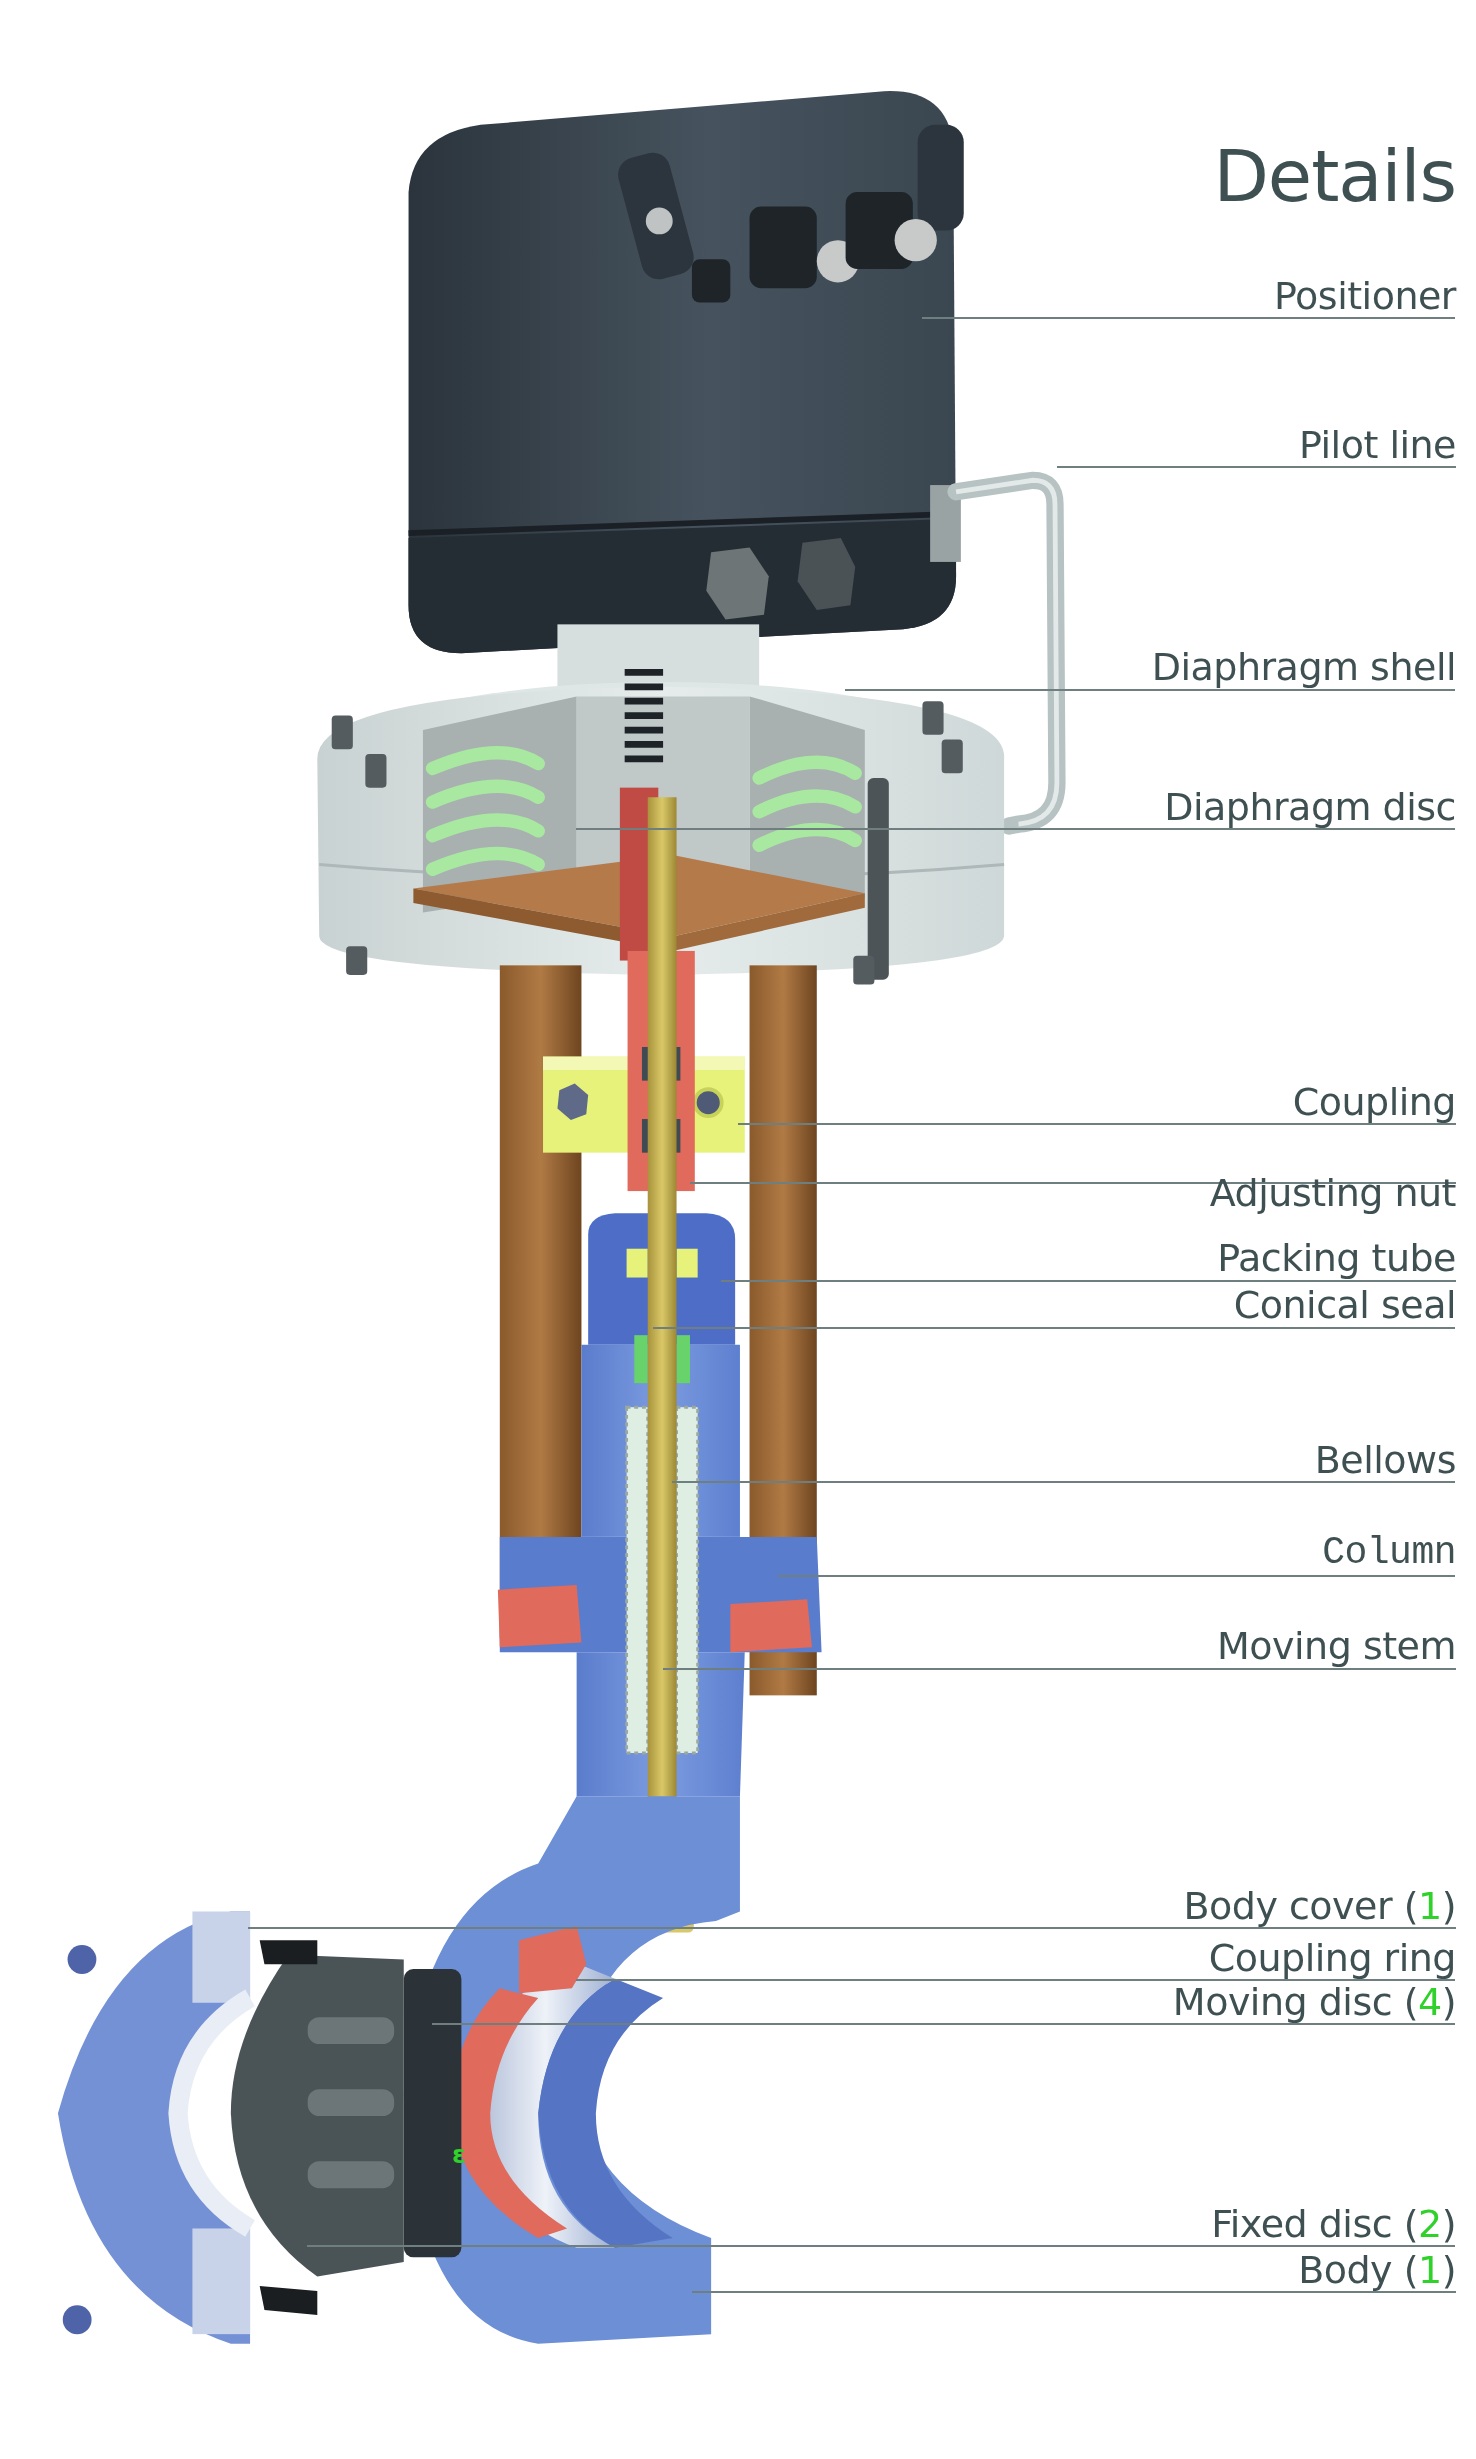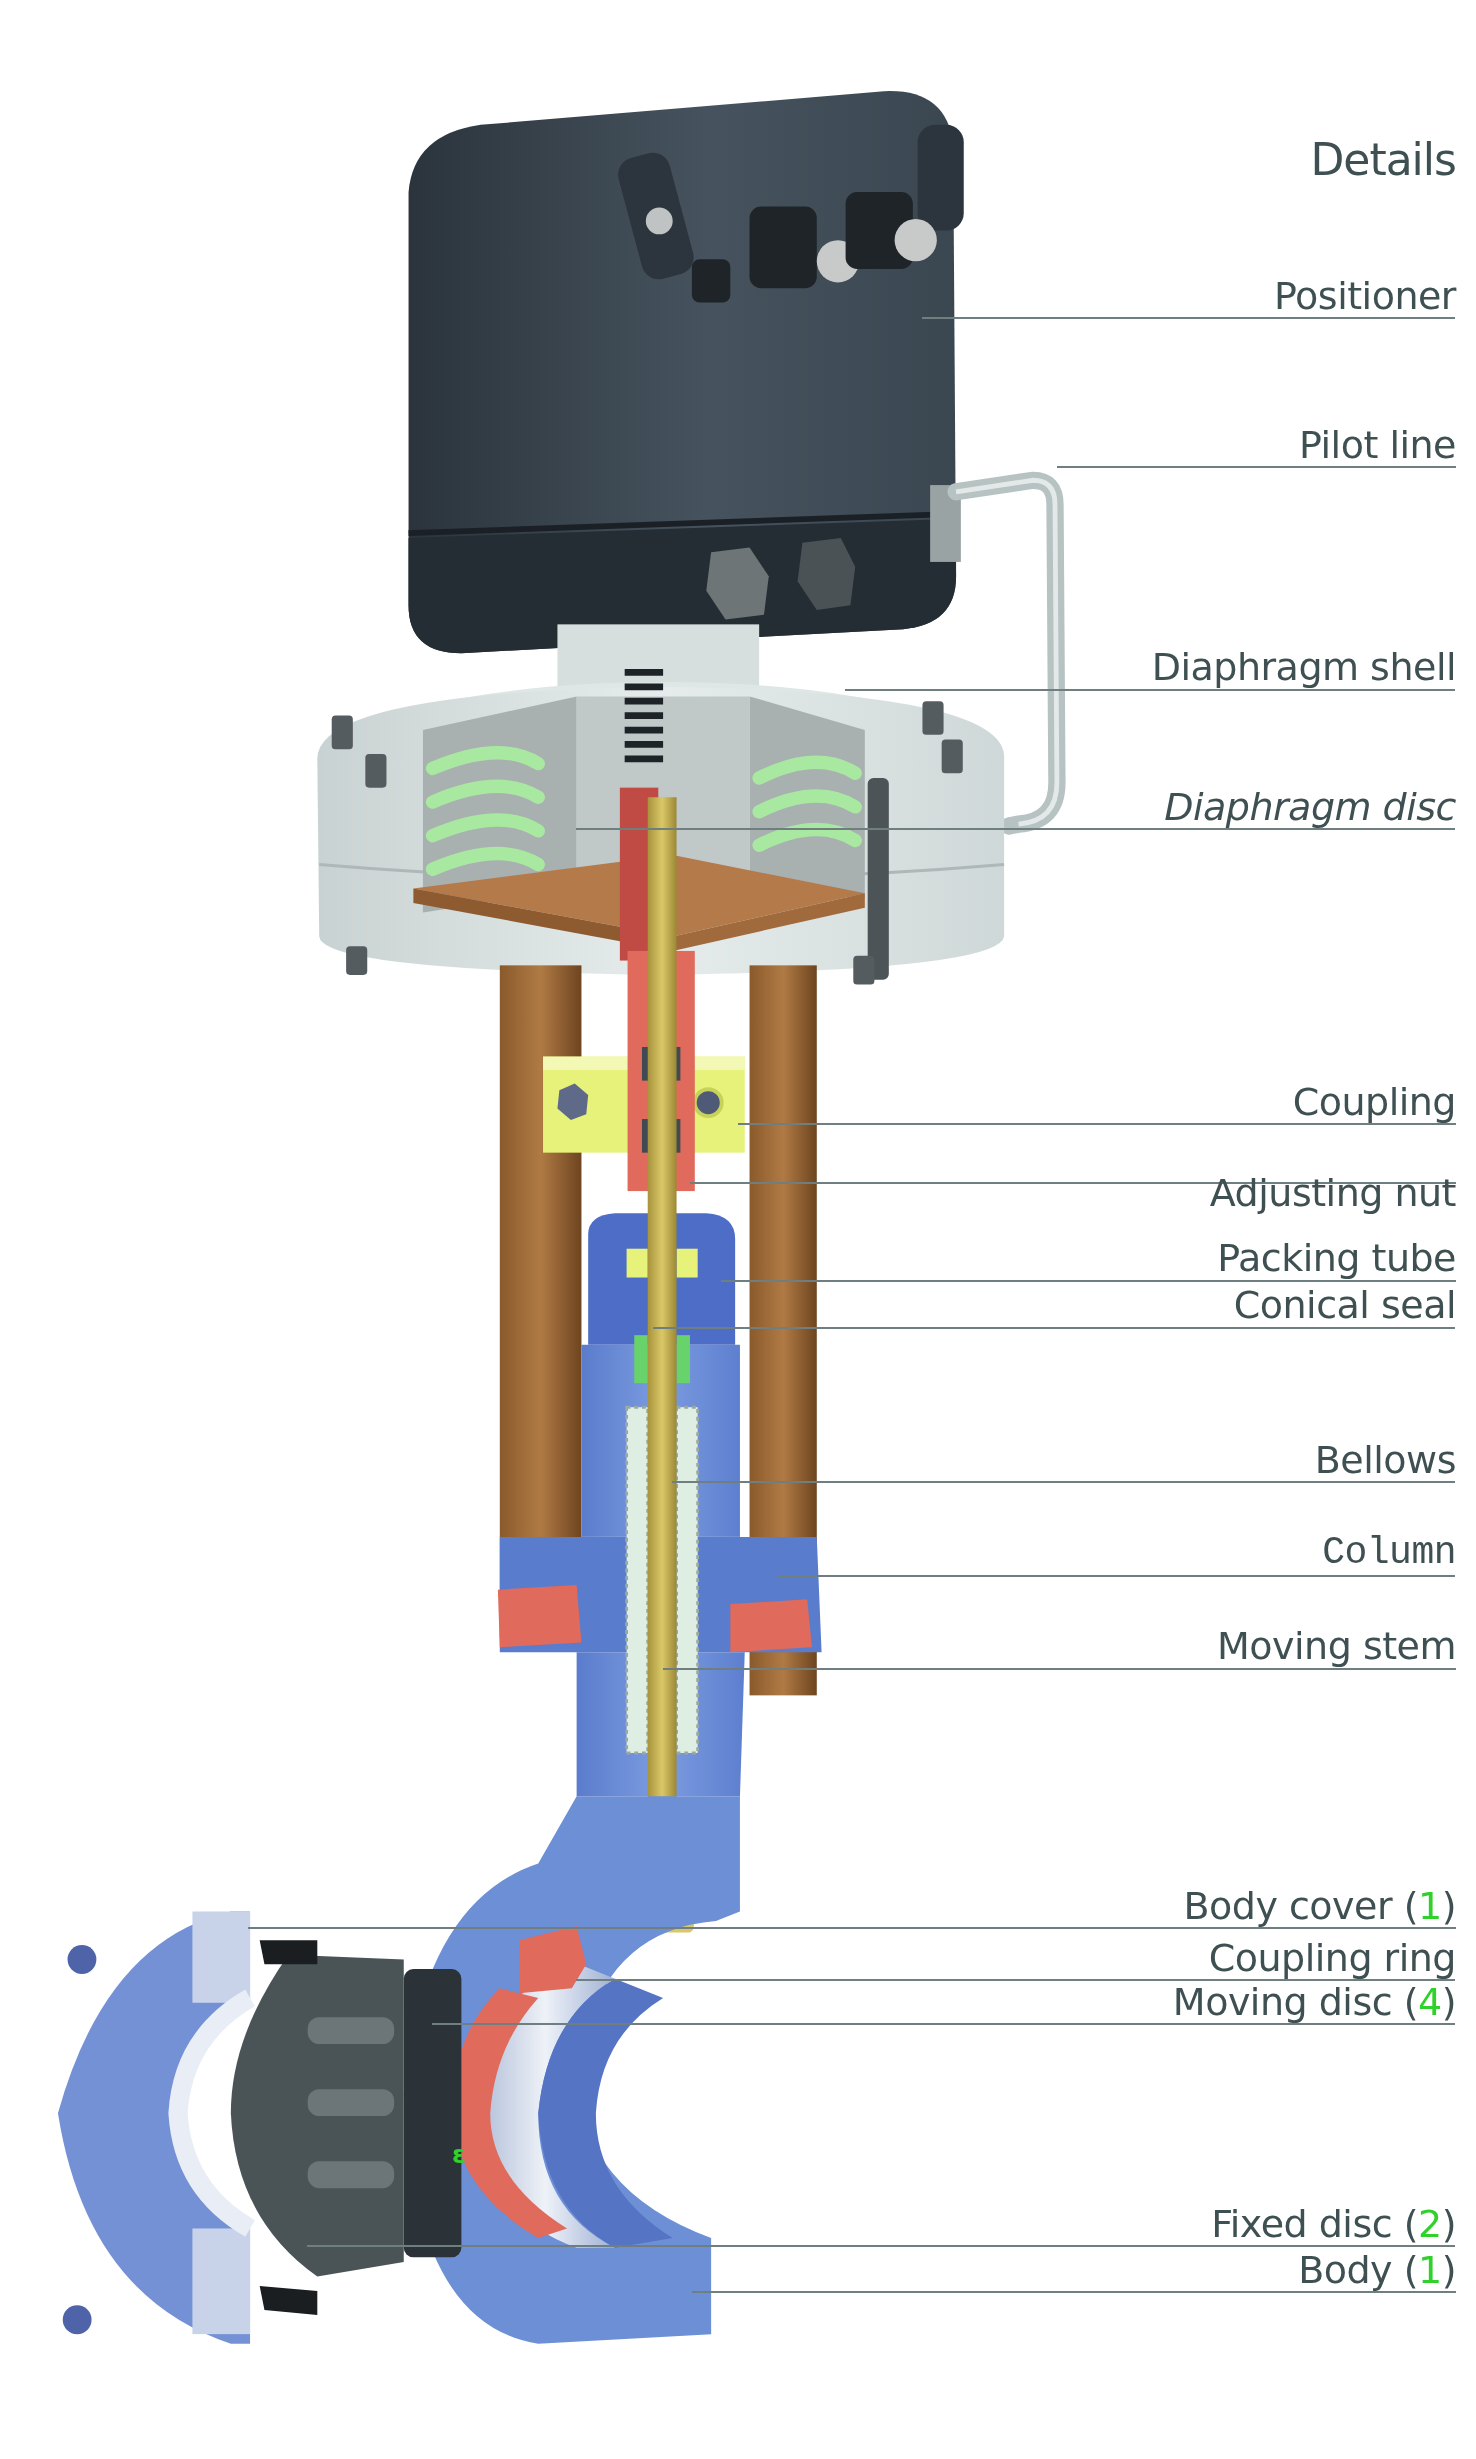--- a/index.html
+++ b/index.html
@@ -1,19 +1,19 @@
 <!DOCTYPE html>
 <html><head>
 <meta charset="utf-8">
 <style>
   html, body { margin: 0; padding: 0; background: #ffffff; }
   body { width: 1477px; height: 2459px; position: relative; overflow: hidden;
          font-family: "DejaVu Sans", "Liberation Sans", sans-serif; }
   .canvas { position: absolute; left: 0; top: 0; width: 1477px; height: 2459px; }
-  .title { position: absolute; right: 21px; top: 134px; font-size: 44px; color: #3f5052;
+  .title { position: absolute; right: 21px; top: 134px; font-size: 72px; color: #3f5052;
            letter-spacing: -1px; font-weight: normal; }
   .label { position: absolute; right: 21px; font-size: 38px; color: #3f5052;
            line-height: 1; white-space: nowrap; letter-spacing: -0.5px; }
   .label .num { color: #2fd12a; }
   .leader { position: absolute; height: 1.9px; background: #6f7f80; }
   .marker { position: absolute; color: #2fd12a; font-size: 25px; font-weight: bold; }
 </style>
 </head>
 <body>
 
@@ -187,21 +187,21 @@
 <div class="title">Details</div>
 
 <div id="labels">
     <div class="leader" style="left: 922px; width: 533px; top: 317px;"></div>
     <div class="label" style="top: 277px;"><span>Positioner</span></div>
     <div class="leader" style="left: 1057px; width: 399px; top: 466px;"></div>
     <div class="label" style="top: 426px;"><span>Pilot line</span></div>
     <div class="leader" style="left: 845px; width: 610px; top: 689px;"></div>
     <div class="label" style="top: 648px;"><span>Diaphragm shell</span></div>
     <div class="leader" style="left: 576px; width: 879px; top: 828px;"></div>
-    <div class="label" style="top: 788px; font-style: italic;"><span>Diaphragm disc</span></div>
+    <div class="label" style="top: 788px;"><span>Diaphragm disc</span></div>
     <div class="leader" style="left: 738px; width: 718px; top: 1123px;"></div>
     <div class="label" style="top: 1083px;"><span>Coupling</span></div>
     <div class="leader" style="left: 690px; width: 766px; top: 1182px;"></div>
     <div class="label" style="top: 1141px; margin-top: 33px;"><span>Adjusting nut</span></div>
     <div class="leader" style="left: 721px; width: 735px; top: 1280px;"></div>
     <div class="label" style="top: 1239px;"><span>Packing tube</span></div>
     <div class="leader" style="left: 653px; width: 802px; top: 1327px;"></div>
     <div class="label" style="top: 1286px;"><span>Conical seal</span></div>
     <div class="leader" style="left: 672px; width: 783px; top: 1481px;"></div>
     <div class="label" style="top: 1441px;"><span>Bellows</span></div>

